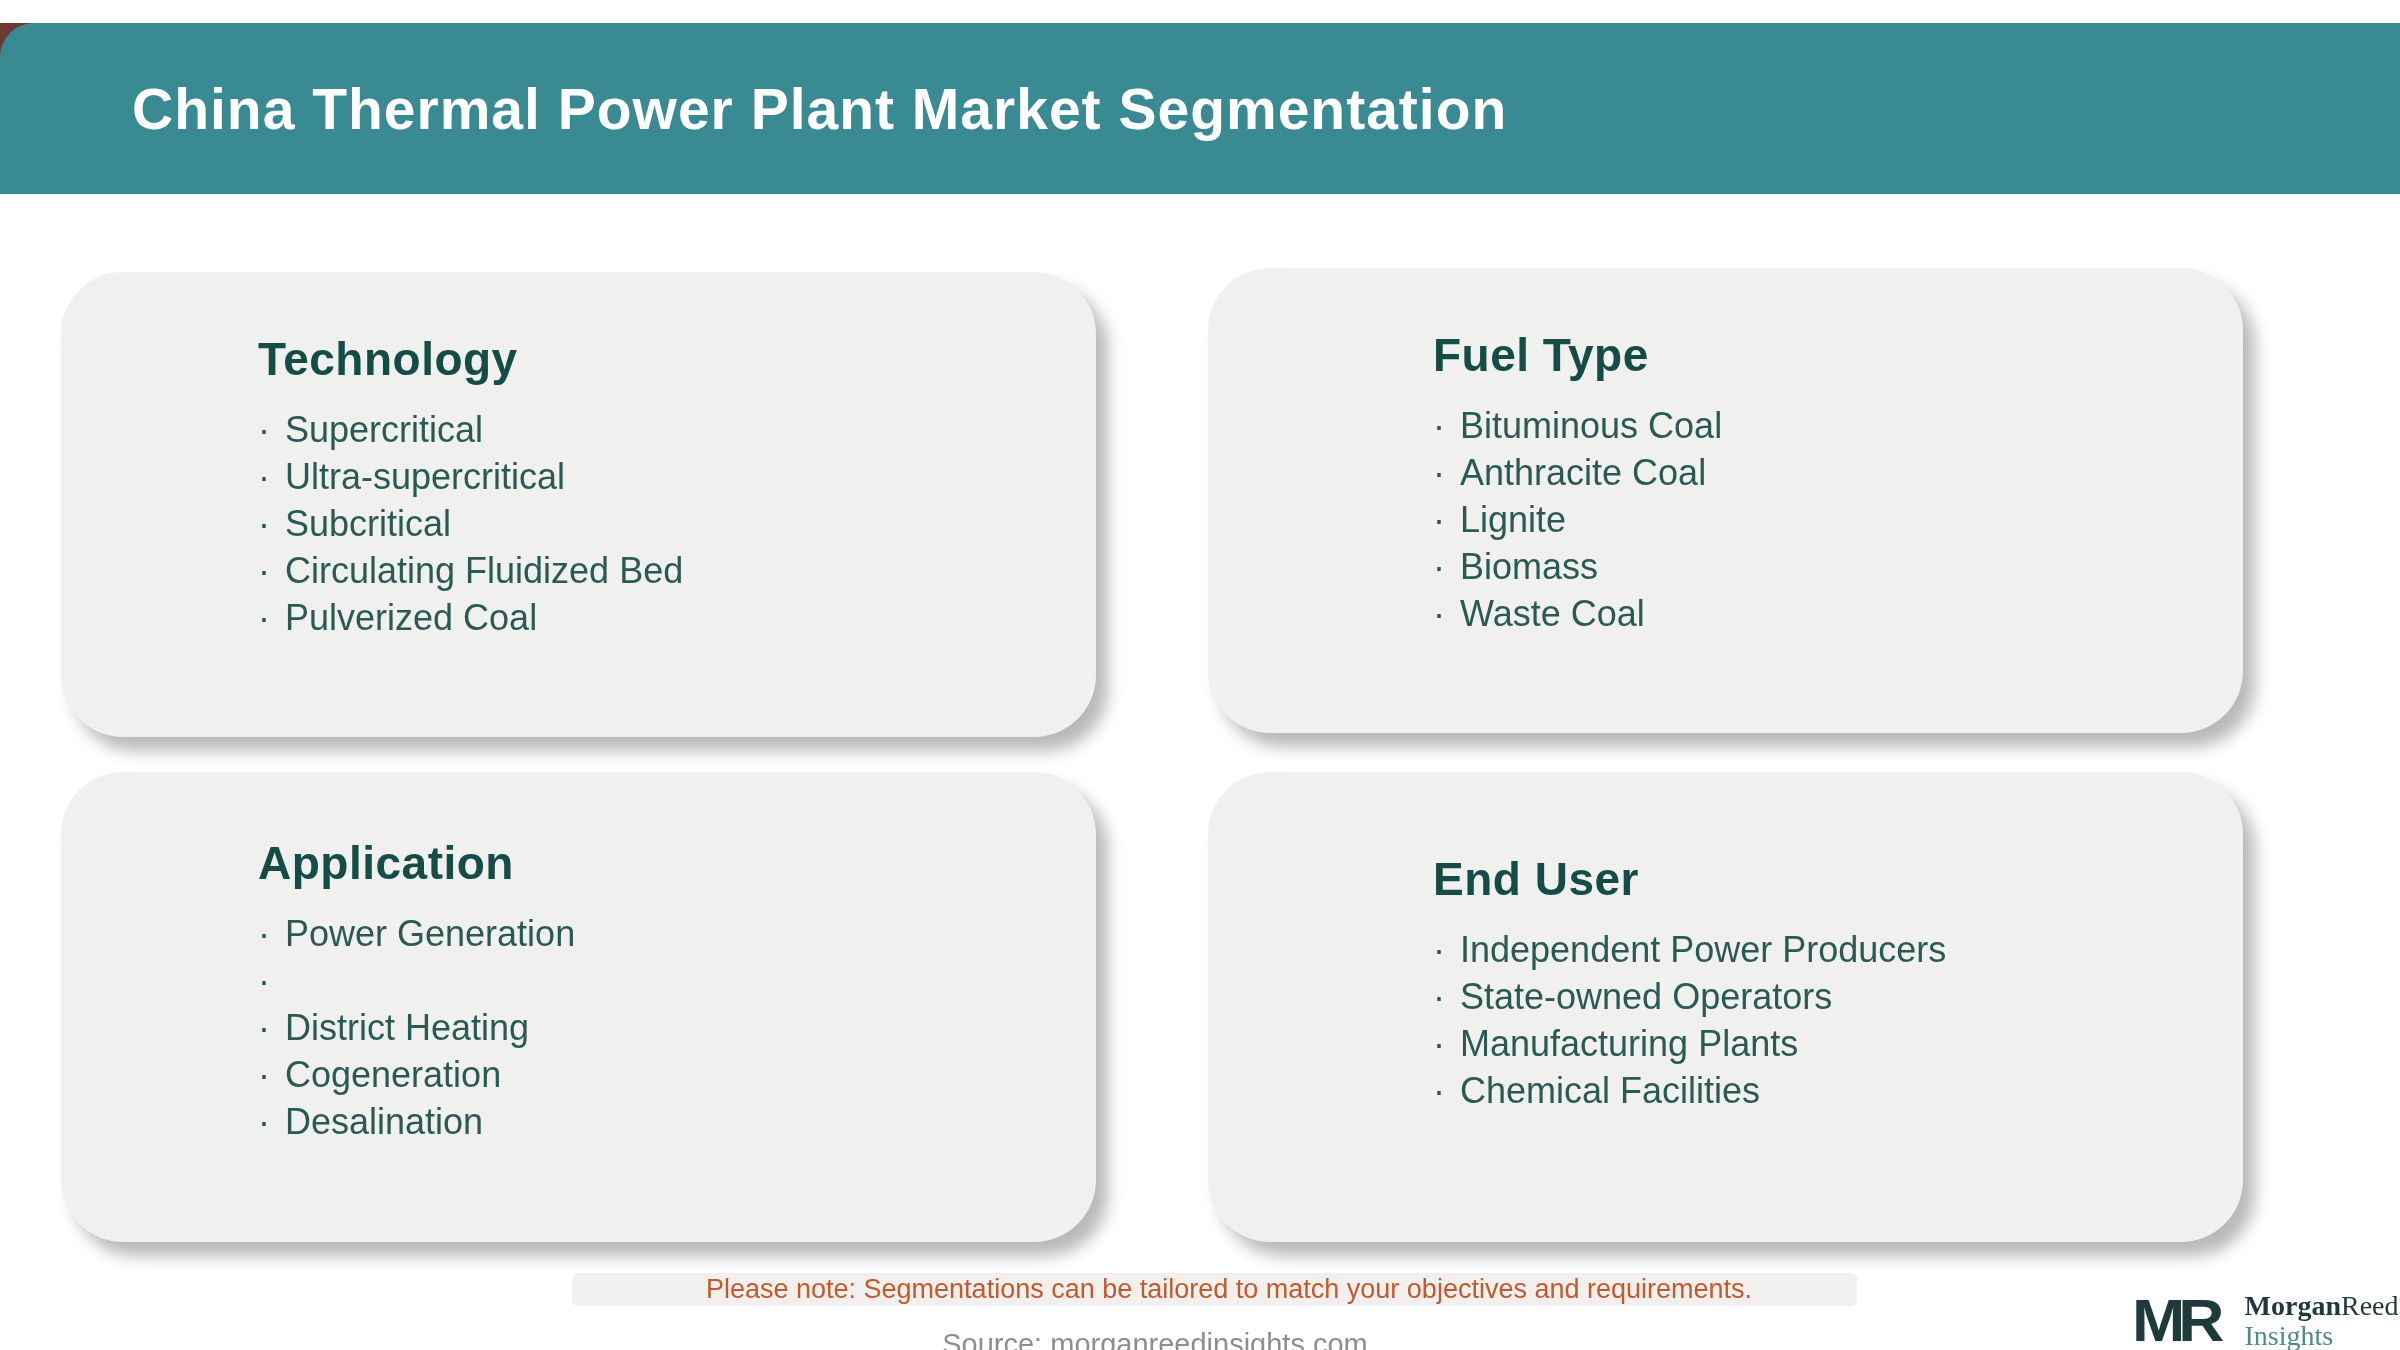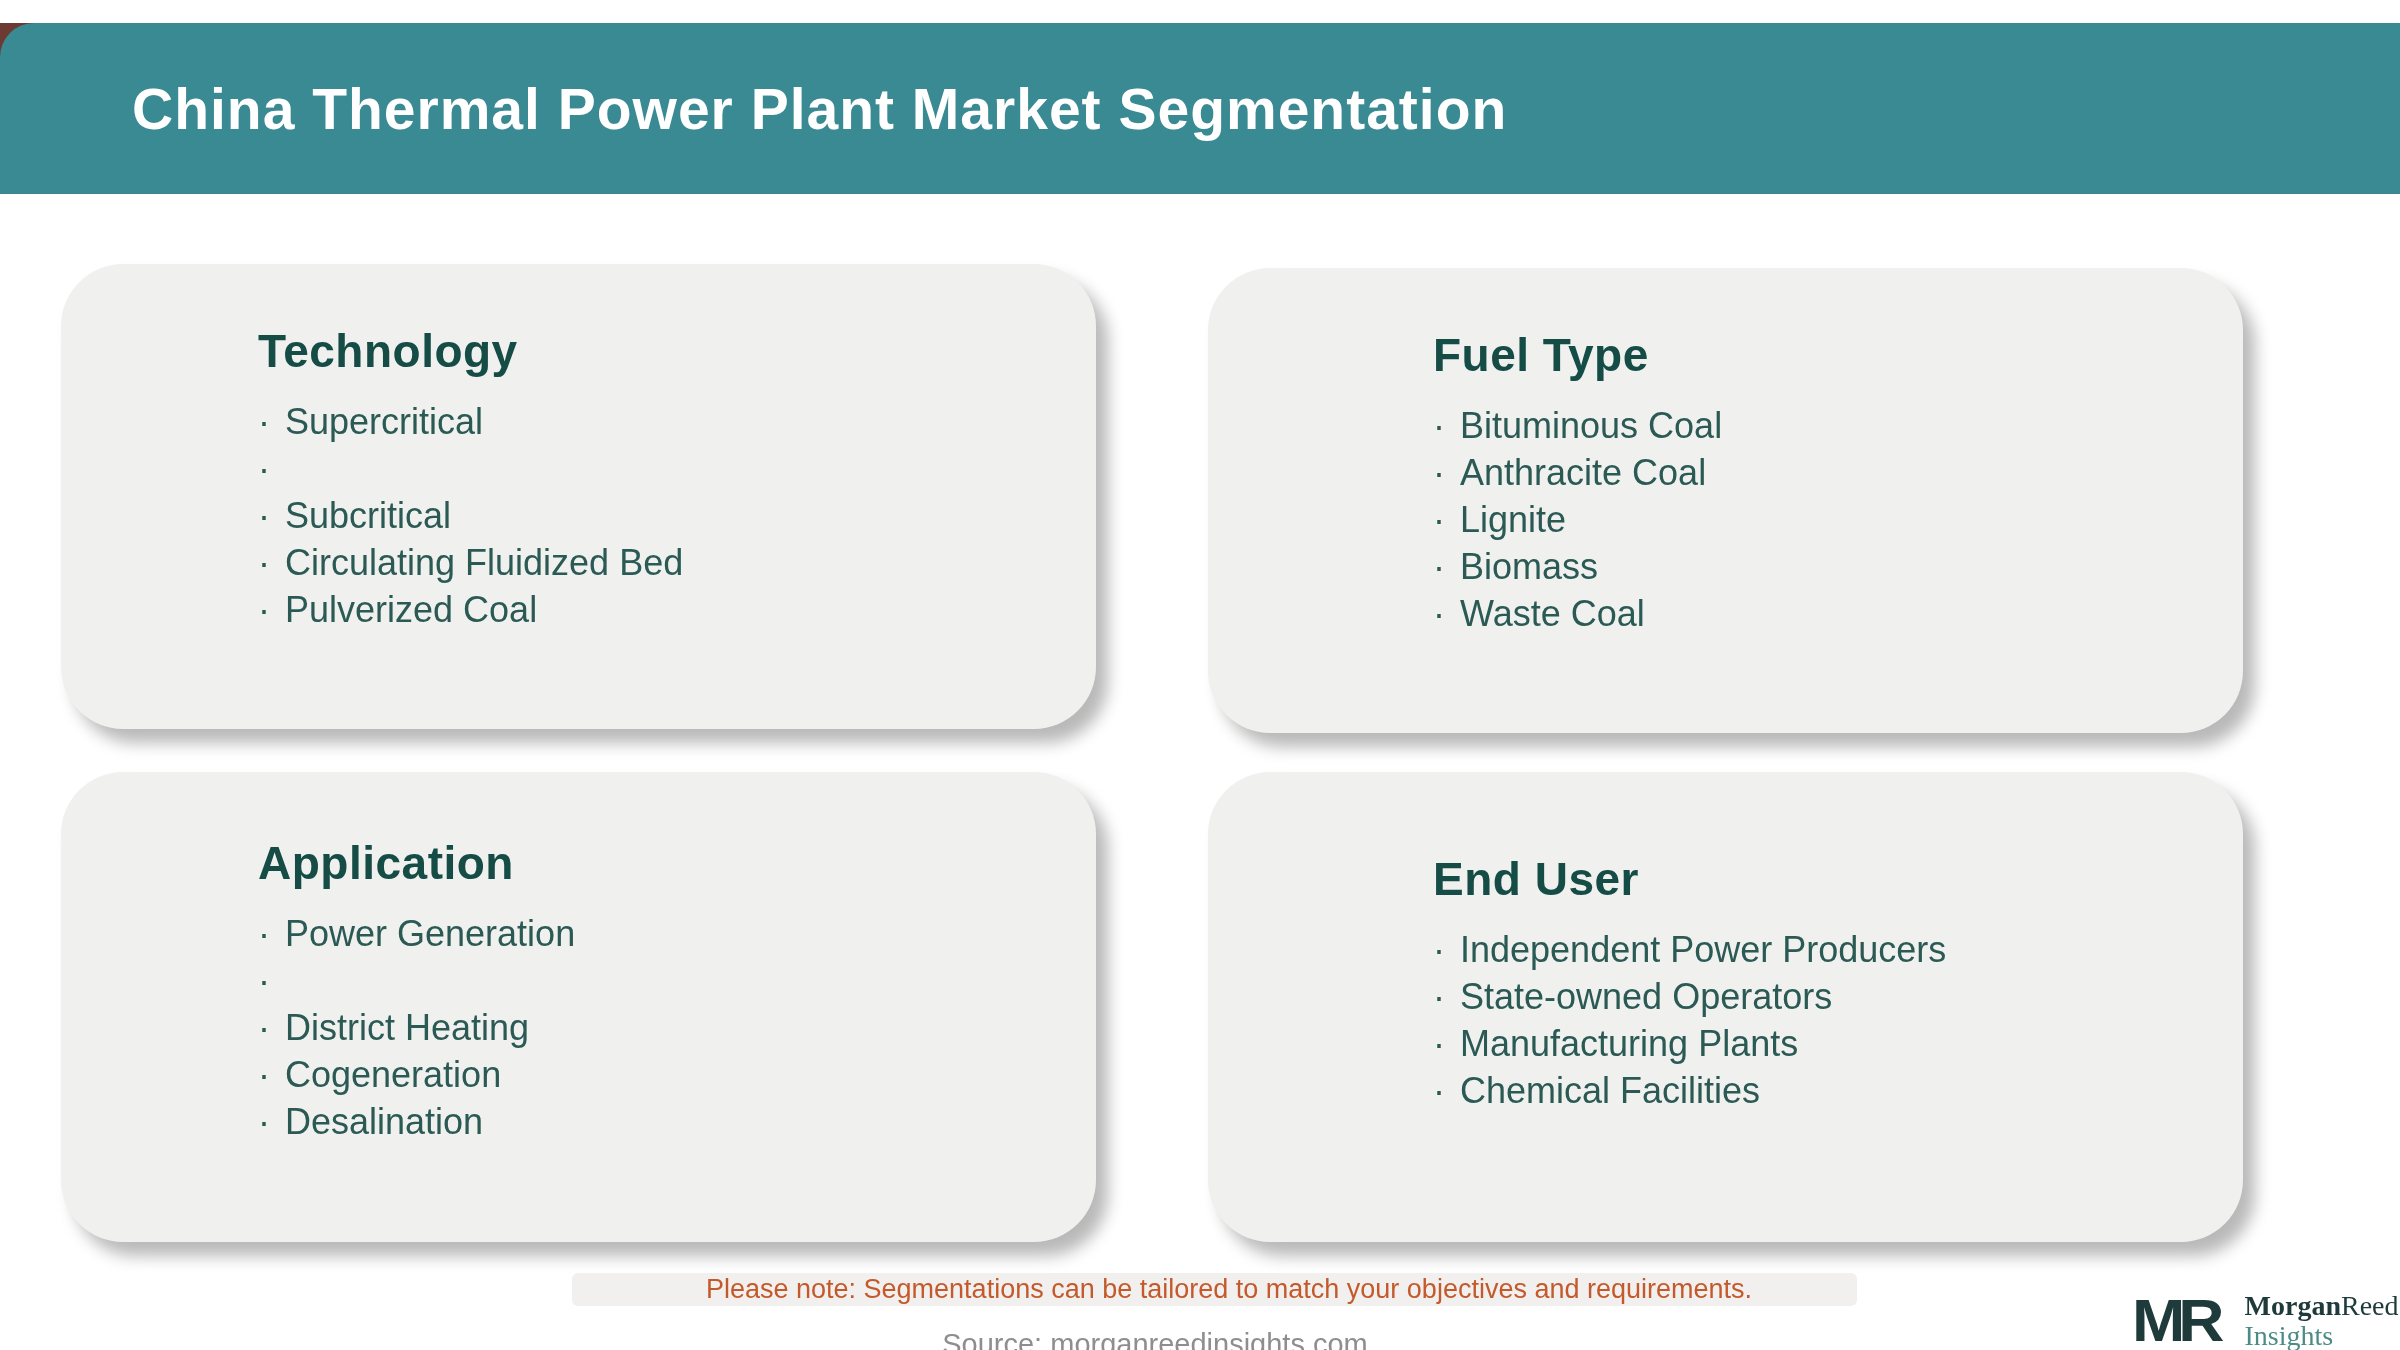--- a/index.html
+++ b/index.html
@@ -46,21 +46,21 @@
   }
 
   .card {
     position: absolute;
     width: 1035px;
     background: #f0f0ef;
     border-radius: 62px;
     box-shadow: 12px 14px 16px rgba(0,0,0,0.28);
     box-sizing: border-box;
   }
-  .card.tl { left: 61px;   top: 241px; height: 465px; padding: 60px 50px 12px 197px; }
+  .card.tl { left: 61px;   top: 249px; height: 465px; padding: 60px 50px 12px 197px; }
   .card.tr { left: 1208px; top: 245px; height: 465px; padding: 60px 50px 0 225px; }
   .card.bl { left: 61px;   top: 749px; height: 470px; padding: 64px 50px 0 197px; }
   .card.br { left: 1208px; top: 749px; height: 470px; padding: 80px 50px 0 225px; }
 
   .card-title {
     font-size: 46px;
     font-weight: 700;
     color: #154c46;
     letter-spacing: 0.5px;
     margin: 0 0 20px 0;
@@ -154,20 +154,21 @@
 
   <div class="card tl">
     <h2 class="card-title">Technology</h2>
     <ul class="card-list">
         <li>
           <span class="bullet">·</span>
           <span>Supercritical</span>
         </li>
         <li>
           <span class="bullet">·</span>
+          <span>Ultra-supercritical</span>
         </li>
         <li>
           <span class="bullet">·</span>
           <span>Subcritical</span>
         </li>
         <li>
           <span class="bullet">·</span>
           <span>Circulating Fluidized Bed</span>
         </li>
         <li>

